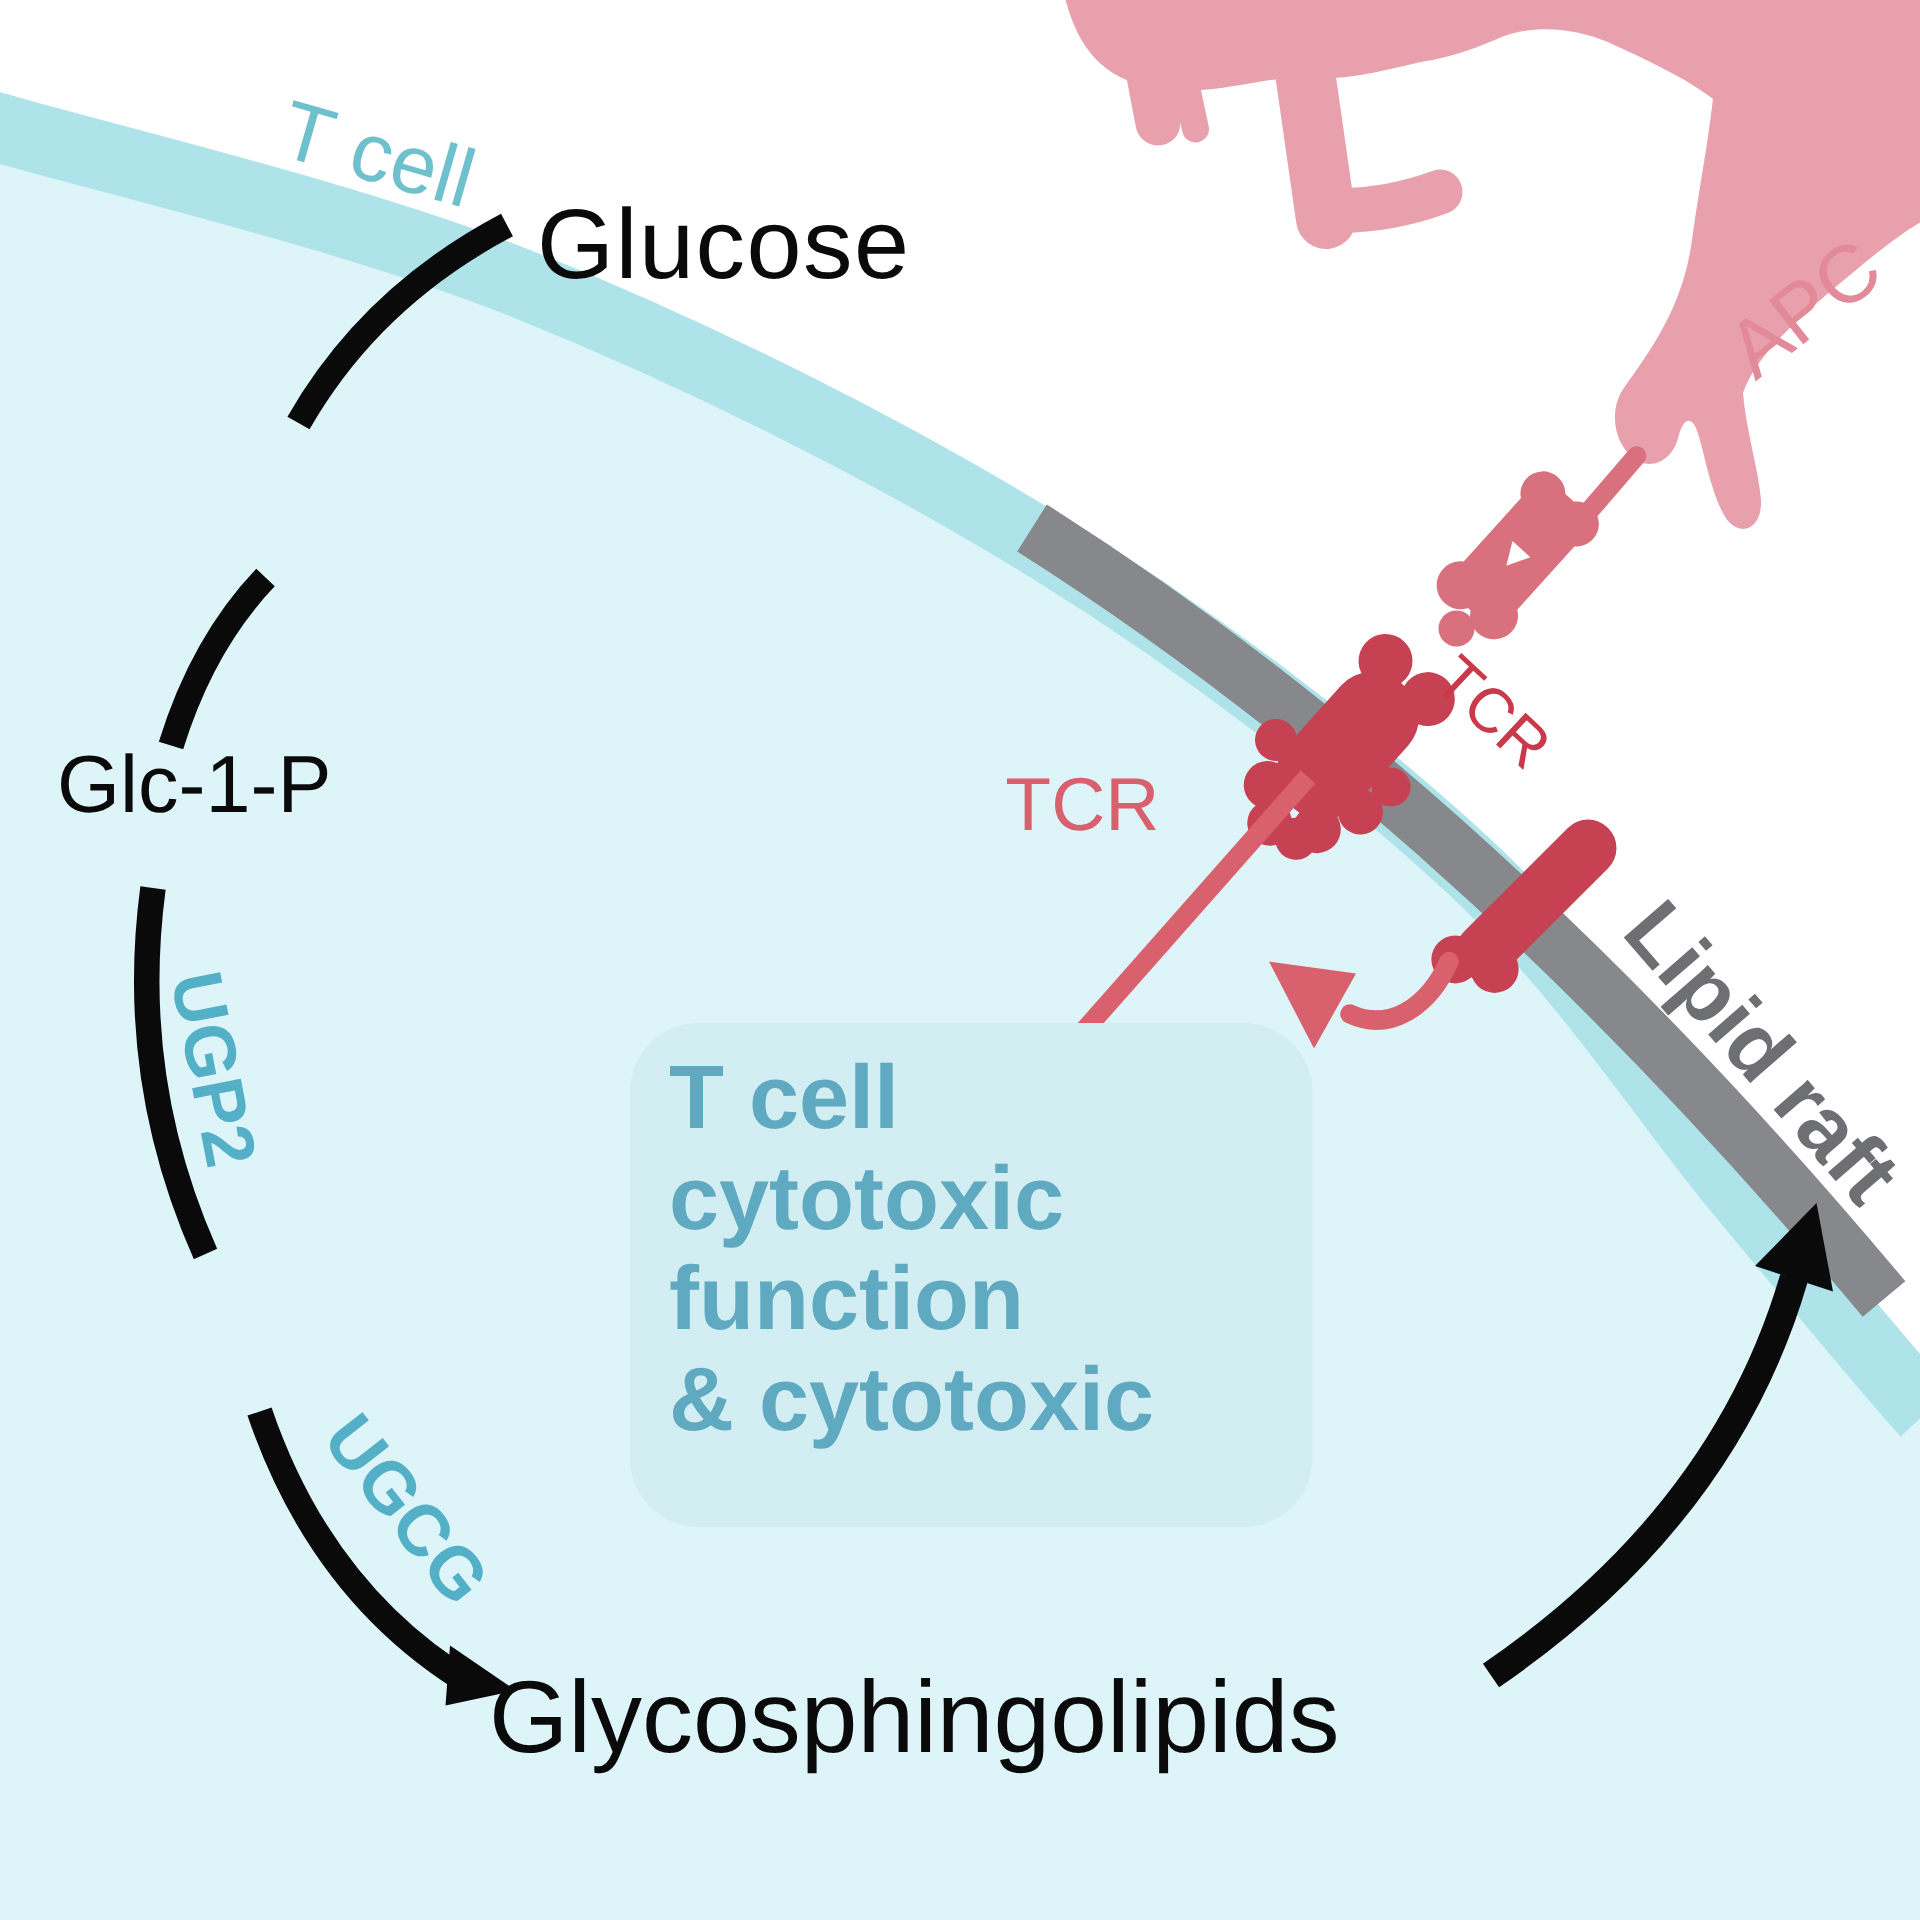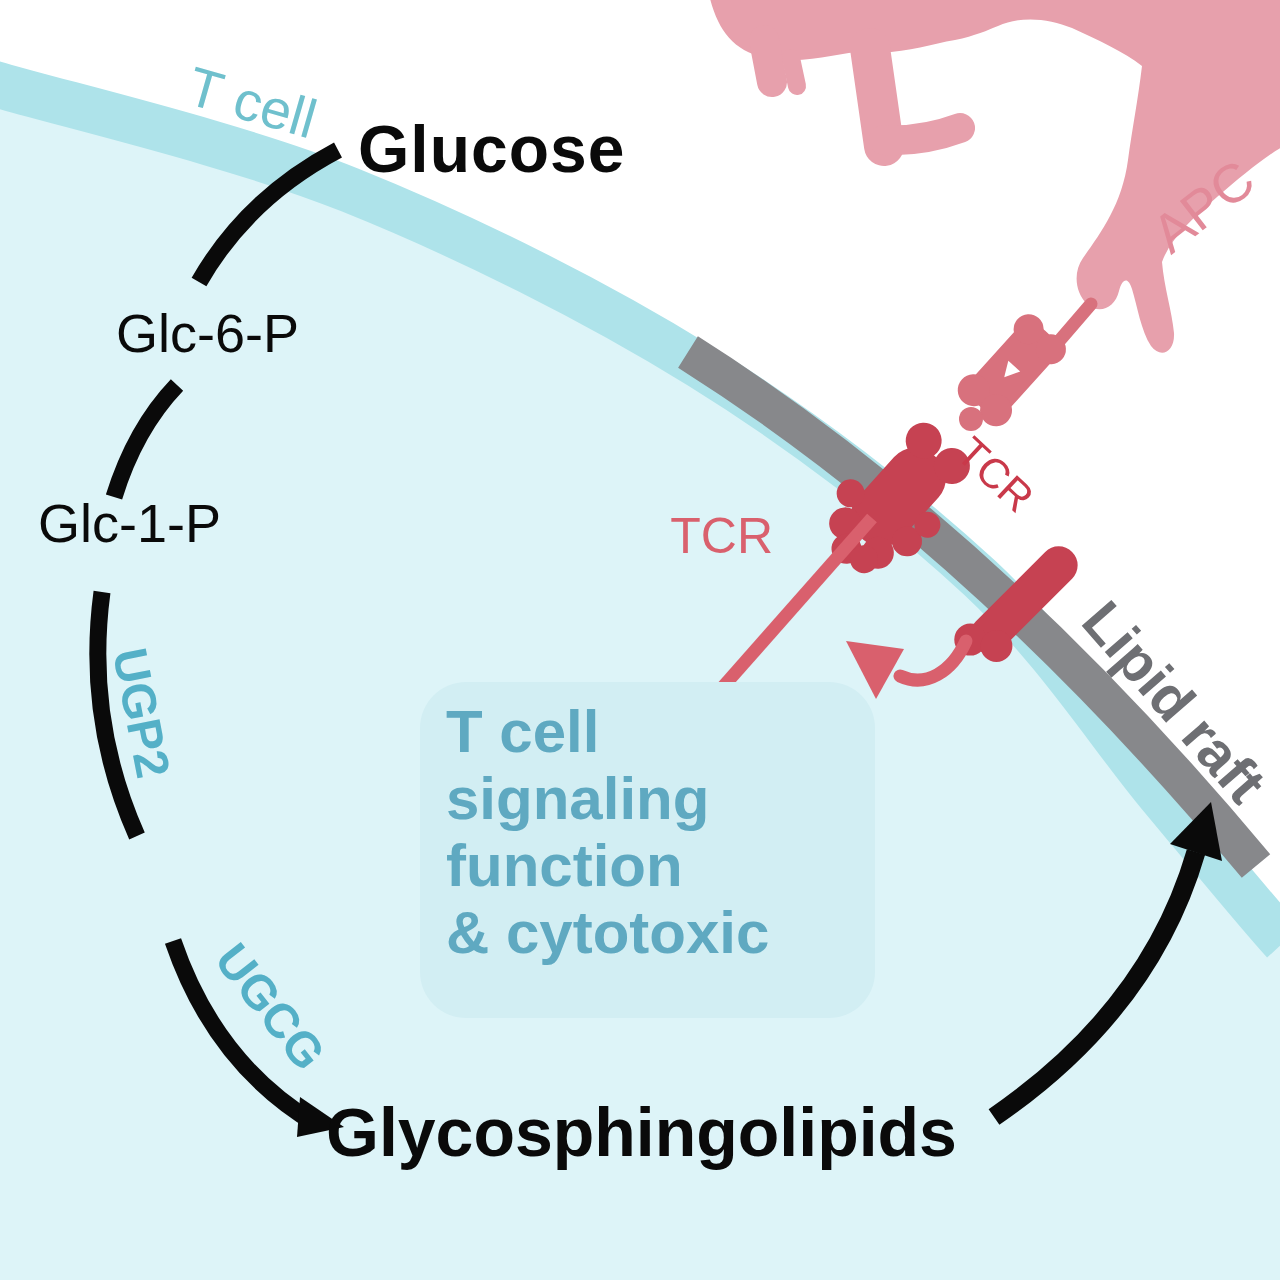--- a/index.html
+++ b/index.html
@@ -3,21 +3,21 @@
 <meta charset="utf-8">
 <style>
   html,body{margin:0;padding:0;background:#ffffff;}
   #stage{
     position:relative;width:1280px;height:1280px;overflow:hidden;
     background:#ffffff;font-family:"Liberation Sans",sans-serif;
   }
   #shape-layer{position:absolute;left:0;top:0;z-index:1;}
   .lbl{position:absolute;white-space:nowrap;z-index:2;line-height:1;}
   .metabolite{color:var(--ink);font-size:54px;font-weight:400;}
-  .metabolite.bold{font-weight:700;}
+  .metabolite.bold{font-weight:400;margin-top:13px;}
   #glucose-label{left:358px;top:116px;font-size:66px;letter-spacing:1px;}
   #glc6p-label{left:116px;top:306px;}
   #glc1p-label{left:38px;top:496px;}
   #udpglc-label{left:36px;top:860px;}
   #glyco-label{left:326px;top:1098px;font-size:68px;}
   #tcell-label{
     left:252px;top:103px;color:var(--teal-label);font-size:55px;
     transform:translate(-50%,-50%) rotate(16deg);
   }
   #apc-label{
@@ -121,21 +121,20 @@
     <polygon points="682,740 688,694 722,719" style="fill:var(--signal)"></polygon>
 
     <path d="M 966,641 C 952,672 926,688 900,676" style="fill:none;stroke:var(--signal);stroke-width:13;stroke-linecap:round"></path>
     <polygon points="846,641 904,649 876,699" style="fill:var(--signal)"></polygon>
   </svg>
 
   <div class="lbl" id="tcell-label">T cell</div>
 
   <div class="lbl metabolite bold" id="glucose-label">Glucose</div>
 
-  <div class="lbl metabolite" id="glc6p-label">Glc-6-P</div>
 
   <div class="lbl metabolite" id="glc1p-label">Glc-1-P</div>
 
   <div class="lbl enzyme" id="ugp2-label">UGP2</div>
 
 
   <div class="lbl enzyme" id="ugcg-label">UGCG</div>
 
   <div class="lbl metabolite bold" id="glyco-label">Glycosphingolipids</div>
 
@@ -144,18 +143,18 @@
   <div class="lbl" id="tcr-receptor-label">TCR</div>
 
   <div class="lbl" id="lipid-raft-label">Lipid raft</div>
 
   <div class="lbl" id="tcr-signaling">
     <div>TCR</div>
   </div>
 
   <div id="outcome-box">
     <div class="outcome-line">T cell</div>
-    <div class="outcome-line">signaling</div>
+    <div class="outcome-line">cytotoxic</div>
     <div class="outcome-line">function</div>
     <div class="outcome-line">&amp; cytotoxic</div>
   </div>
 
 </div>
 
 </body></html>

